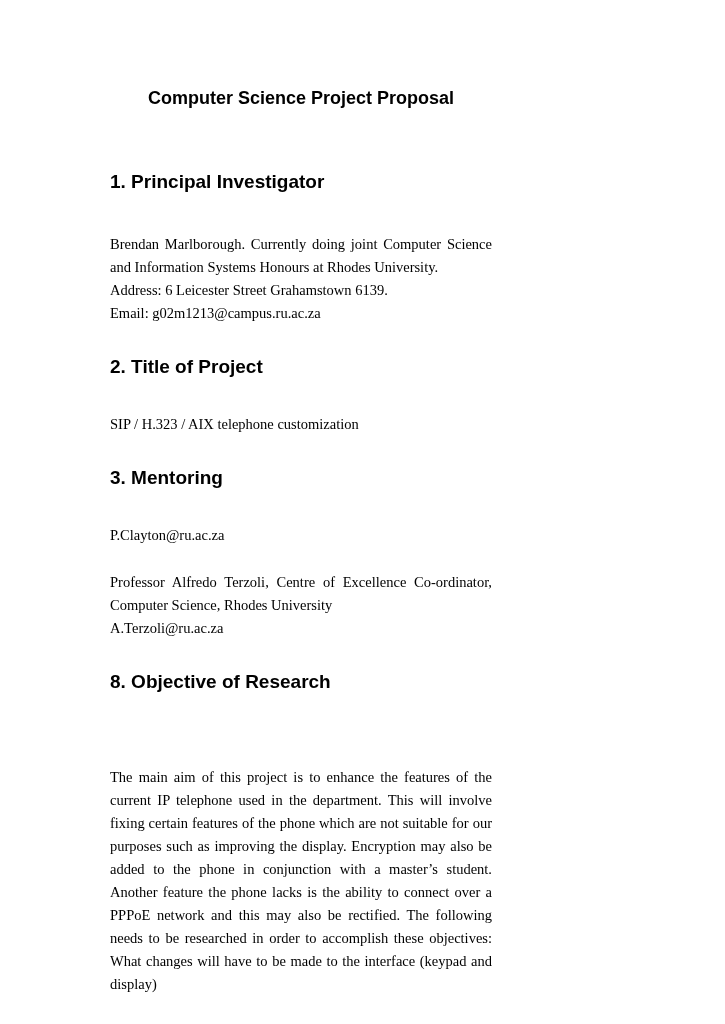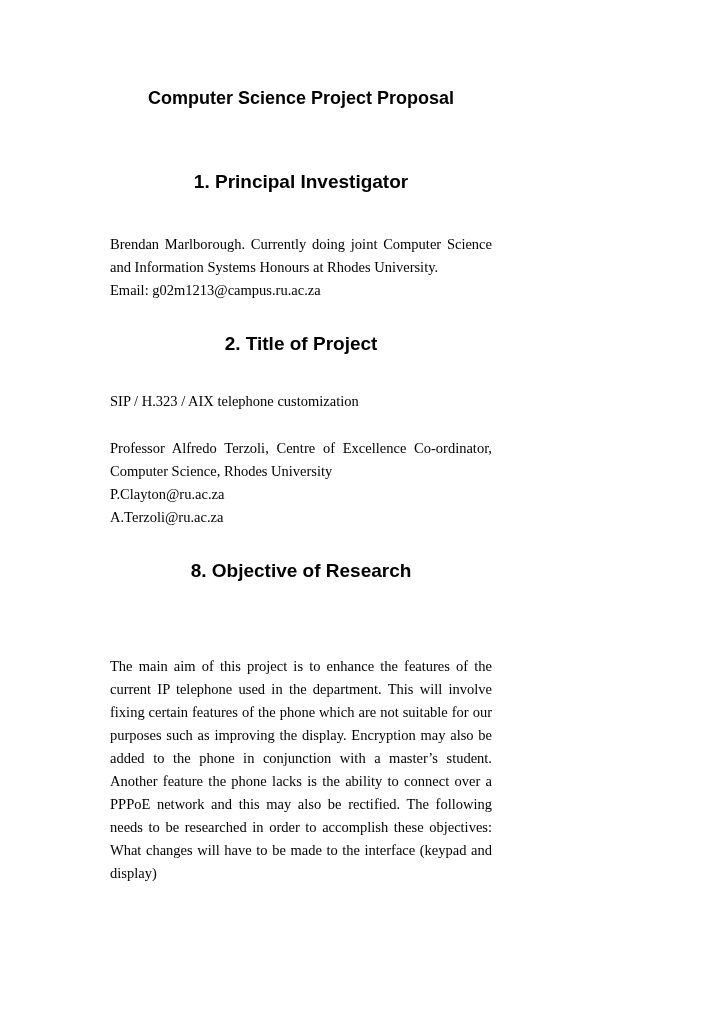--- a/index.html
+++ b/index.html
@@ -26,21 +26,20 @@
     text-align: center;
     color: #000000;
   }
   .section-heading {
     margin: 30px 0 34px 0;
     font-family: "Liberation Sans", sans-serif;
     font-weight: bold;
     font-size: 19px;
     line-height: 24px;
     color: #000000;
-    text-align: center;
   }
   .section-heading.first {
     margin-top: 60px;
   }
   .body-text {
     margin: 0;
     font-family: "Liberation Serif", serif;
     font-size: 14.5px;
     line-height: 23px;
     color: #000000;
@@ -59,31 +58,33 @@
 </head>
 <body>
 
 <div class="page">
 
   <h1 class="doc-title">Computer Science Project Proposal</h1>
 
   <section>
     <h2 class="section-heading first">1. Principal Investigator</h2>
     <p class="body-text justified">Brendan Marlborough. Currently doing joint Computer Science and Information Systems Honours at Rhodes University.</p>
+    <p class="body-text">Address: 6 Leicester Street Grahamstown 6139.</p>
     <p class="body-text">Email: g02m1213@campus.ru.ac.za</p>
   </section>
 
   <section>
     <h2 class="section-heading">2. Title of Project</h2>
     <p class="body-text">SIP / H.323 / AIX telephone customization</p>
   </section>
 
   <section>
+    <h2 class="section-heading">3. Mentoring</h2>
+    <p class="body-text">P.Clayton@ru.ac.za</p>
     <p class="body-text justified para-gap">Professor Alfredo Terzoli, Centre of Excellence Co-ordinator, Computer Science, Rhodes University</p>
-    <p class="body-text">P.Clayton@ru.ac.za</p>
     <p class="body-text">A.Terzoli@ru.ac.za</p>
   </section>
 
   <section>
     <h2 class="section-heading">8. Objective of Research</h2>
     <p class="body-text justified objective-para">The main aim of this project is to enhance the features of the current IP telephone used in the department. This will involve fixing certain features of the phone which are not suitable for our purposes such as improving the display. Encryption may also be added to the phone in conjunction with a master’s student. Another feature the phone lacks is the ability to connect over a PPPoE network and this may also be rectified. The following needs to be researched in order to accomplish these objectives: What changes will have to be made to the interface (keypad and display)</p>
   </section>
 
 </div>
 

